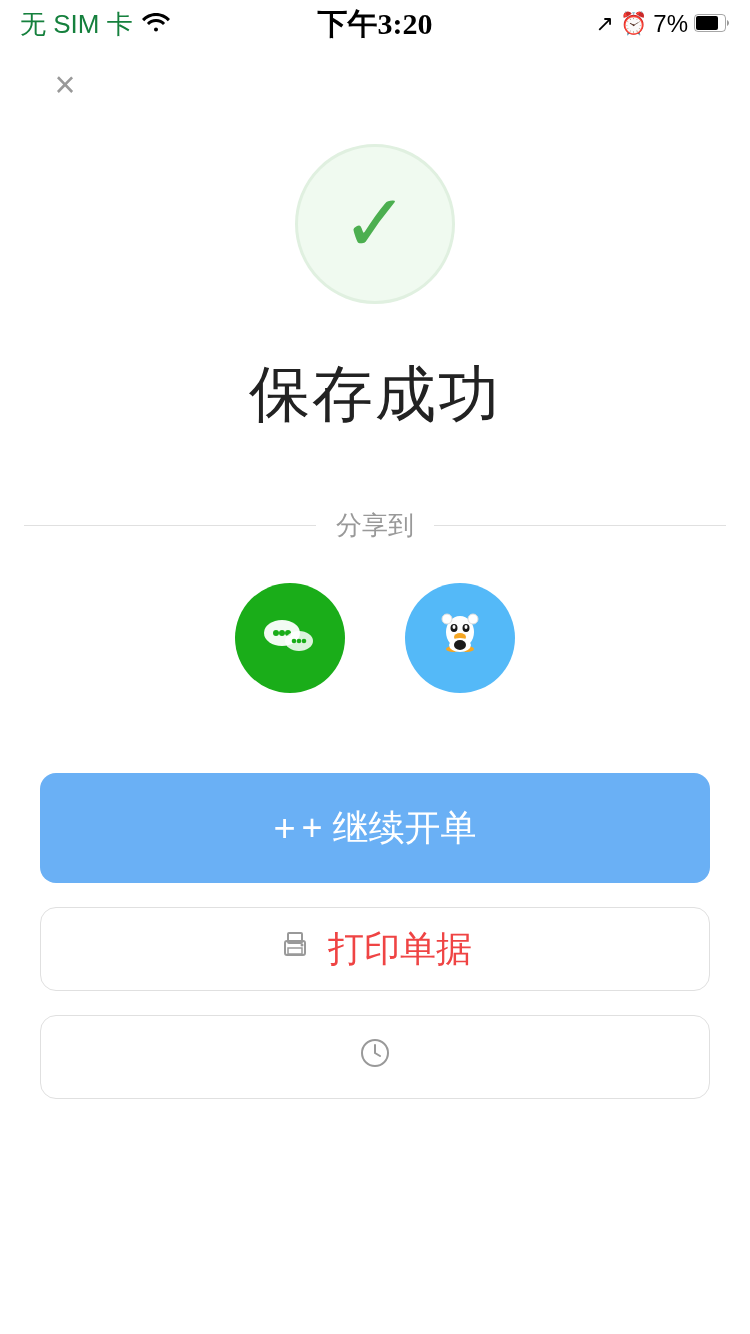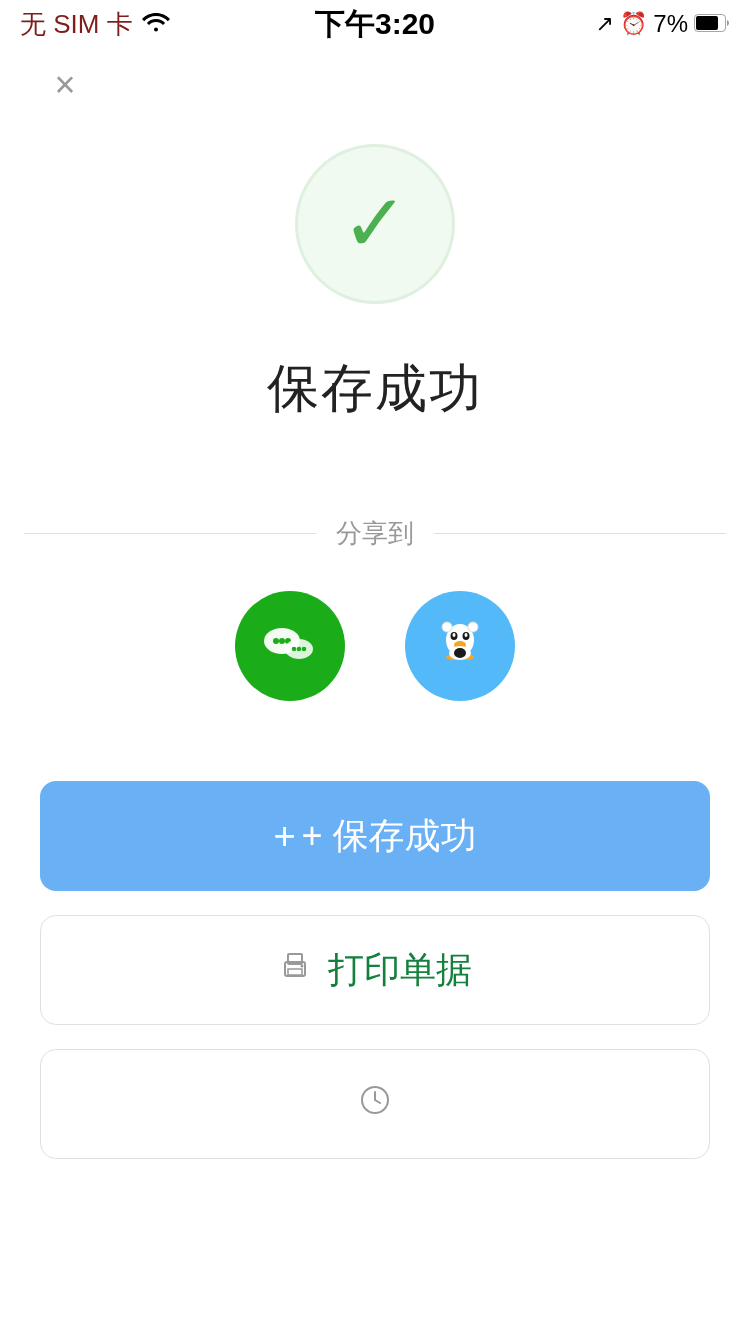--- a/index.html
+++ b/index.html
@@ -21,34 +21,35 @@
       padding: 8px 20px 4px 20px;
       height: 44px;
     }
 
     .status-left {
       display: flex;
       align-items: center;
       gap: 8px;
       font-size: 26px;
       font-weight: 500;
-      color: #7f1d1d;
+      color: #15803d;
     }
 
     .status-wifi {
       font-size: 22px;
     }
 
     .status-center {
       font-size: 30px;
       font-weight: 600;
       color: #000;
       position: absolute;
       left: 50%;
       transform: translateX(-50%);
+      font-family: Liberation Serif, serif;
     }
 
     .status-right {
       display: flex;
       align-items: center;
       gap: 6px;
       font-size: 24px;
       color: #000;
     }
 
@@ -94,24 +95,24 @@
     }
 
     .checkmark {
       font-size: 80px;
       color: #4caf50;
       line-height: 1;
     }
 
     
     .success-title {
-      font-size: 52px;
+      font-size: 61px;
       font-weight: 500;
       color: #222;
-      margin-bottom: 92px;
+      margin-bottom: 72px;
       letter-spacing: 2px;
     }
 
     
     .share-divider {
       width: 100%;
       display: flex;
       align-items: center;
       padding: 0 24px;
       margin-bottom: 40px;
@@ -179,26 +180,26 @@
       display: flex;
       align-items: center;
       justify-content: center;
       gap: 16px;
       cursor: pointer;
       font-weight: 400;
     }
 
     .btn-secondary {
       width: 100%;
-      height: 110px;
+      height: 84px;
       background: #fff;
       border: 1px solid #e0e0e0;
       border-radius: 16px;
       font-size: 36px;
-      color: #15803d;
+      color: #ef4444;
       display: flex;
       align-items: center;
       justify-content: center;
       gap: 16px;
       cursor: pointer;
       font-weight: 400;
     }
 
     .btn-icon {
       font-size: 34px;
@@ -294,21 +295,21 @@
         <circle cx="22" cy="16" r="5" fill="white" stroke="#ddd" stroke-width="1"></circle>
         <circle cx="48" cy="16" r="5" fill="white" stroke="#ddd" stroke-width="1"></circle>
       </svg>
     </div>
   </div>
 
   <div class="action-buttons">
 
     <button class="btn-primary">
       <span class="btn-plus">+</span>
-      <span style="font-size:36px; margin-left: -10px;">+ 保存成功</span>
+      <span style="font-size:36px; margin-left: -10px;">+ 继续开单</span>
     </button>
 
     <button class="btn-secondary">
       <span class="btn-icon">
         <svg width="34" height="34" viewBox="0 0 34 34" fill="none" xmlns="http://www.w3.org/2000/svg">
           <rect x="7" y="13" width="20" height="14" rx="2" stroke="#999" stroke-width="2"></rect>
           <rect x="10" y="5" width="14" height="10" rx="1" stroke="#999" stroke-width="2"></rect>
           <rect x="10" y="20" width="14" height="6" fill="white" stroke="#999" stroke-width="1.5"></rect>
           <circle cx="24" cy="17" r="1.5" fill="#999"></circle>
         </svg>

